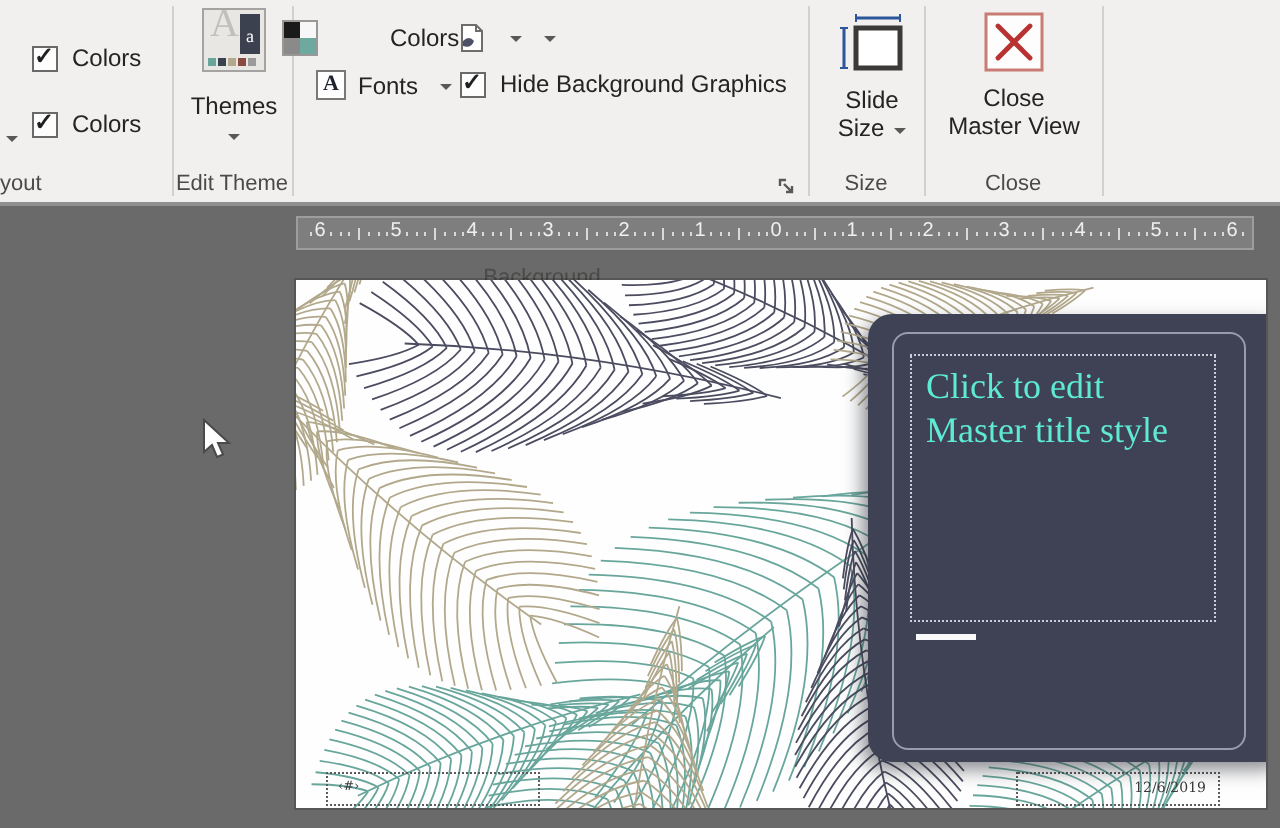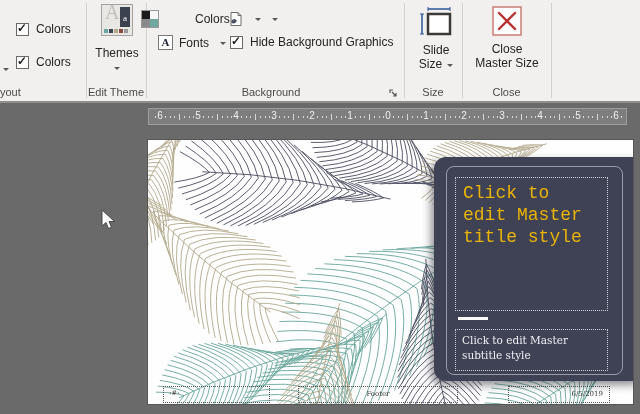--- a/index.html
+++ b/index.html
@@ -44,21 +44,21 @@
          overflow:hidden;box-shadow:0 0 0 1px rgba(0,0,0,.18);}
   .feathers{position:absolute;left:0;top:0;}
   .ph{position:absolute;border:1px dotted #5b5b5b;box-sizing:border-box;
       font-family:"DejaVu Serif",serif;color:#3b3b3b;}
   .card{position:absolute;left:286px;top:17px;width:212px;height:224px;border-radius:12px;
         background:#3e4254;box-shadow:-3px 4px 9px rgba(30,32,42,.5);}
   .card-inner{position:absolute;left:12px;top:9px;width:175px;height:207px;border-radius:8px;
               border:1px solid rgba(225,229,240,.55);}
   .card .tph{position:absolute;left:21px;top:20px;width:153px;height:134px;
              border:1px dotted rgba(240,242,248,.8);box-sizing:border-box;padding:4px 7px;
-             font-family:Liberation Mono, monospace;font-size:18px;line-height:22px;color:#eab308;}
+             font-family:Liberation Serif, serif;font-size:18px;line-height:22px;color:#5eead4;}
   .card .accent{position:absolute;left:24px;top:160px;width:30px;height:3px;background:#fafafa;}
   .card .sph{position:absolute;left:21px;top:172px;width:153px;height:42px;
              border:1px dotted rgba(240,242,248,.8);box-sizing:border-box;padding:3px 6px;
              font-family:"DejaVu Serif",serif;font-size:10.5px;line-height:15px;color:#eef0f4;}
   .cursor{position:absolute;left:101px;top:209px;}
 </style>
 </head>
 <body>
 
 <div id="app">
@@ -119,21 +119,21 @@
         <path d="M3,1.5 h7 l3,3 V14.5 H3 Z" fill="#ffffff" stroke="#6f6d6b" stroke-width="1"></path>
         <path d="M10,1.5 v3 h3" fill="none" stroke="#6f6d6b" stroke-width="1"></path>
         <path d="M3.5,9.5 q3,-3 5.5,0 q-1.5,4 -5.5,2.5 Z" fill="#4d5166"></path>
       </svg>
       <span class="arr"></span>
     </div>
     <div class="cbrow" style="left:230px;top:35px;">
       <span class="cbbox on"></span>
       <span>Hide Background Graphics</span>
     </div>
-    <div class="grp" style="left:146px;width:250px;">Background</div>
+    <div class="grp" style="left:146px;width:250px;margin-top:47px;">Background</div>
     <svg width="10" height="10" viewBox="0 0 10 10" style="position:absolute;left:388px;top:88px;">
       <path d="M2,5 V2 H5" fill="none" stroke="#5a5857" stroke-width="1.2"></path>
       <path d="M4,4 L8,8 M8,5 V8 H5" fill="none" stroke="#5a5857" stroke-width="1.2"></path>
     </svg>
 
     <div class="vsep" style="left:404px;"></div>
 
     <div class="bigbtn" style="left:408px;top:6px;width:56px;">
       <svg width="36" height="32" viewBox="0 0 36 32">
         <line x1="10" y1="3" x2="32" y2="3" stroke="#2b579a" stroke-width="1.5"></line>
@@ -153,21 +153,21 @@
 
     <div class="vsep" style="left:462px;"></div>
 
     <div class="bigbtn" style="left:468px;top:6px;width:78px;">
       <svg width="30" height="30" viewBox="0 0 30 30">
         <rect x="1" y="1" width="28" height="28" fill="#fdfdfd" stroke="#c97c74" stroke-width="1.5"></rect>
         <line x1="7" y1="7" x2="23" y2="23" stroke="#b93232" stroke-width="2.4" stroke-linecap="round"></line>
         <line x1="23" y1="7" x2="7" y2="23" stroke="#b93232" stroke-width="2.4" stroke-linecap="round"></line>
       </svg>
       <span style="margin-top:6px;">Close</span>
-      <span>Master Size</span>
+      <span>Master View</span>
     </div>
     <div class="grp" style="left:462px;width:89px;">Close</div>
 
     <div class="vsep" style="left:551px;"></div>
   </div>
 
   <div class="ruler">
       <span class="num" style="left: 11px;">6</span>
       <span class="num" style="left: 49px;">5</span>
       <span class="num" style="left: 87px;">4</span>
@@ -872,27 +872,25 @@
           <path d="M88.9,-1.1 Q83.9,-3.6 72.9,-6.1" stroke-width="0.9" vector-effect="non-scaling-stroke"></path>
           <path d="M88.9,-1.1 Q83.9,1.4 72.9,3.9" stroke-width="0.9" vector-effect="non-scaling-stroke"></path>
           <path d="M92.6,-1.1 Q87.6,-3.6 76.6,-6.1" stroke-width="0.9" vector-effect="non-scaling-stroke"></path>
           <path d="M92.6,-1.1 Q87.6,1.4 76.6,3.9" stroke-width="0.9" vector-effect="non-scaling-stroke"></path>
           <path d="M96.3,-1.0 Q91.3,-3.5 80.3,-6.0" stroke-width="0.9" vector-effect="non-scaling-stroke"></path>
           <path d="M96.3,-1.0 Q91.3,1.5 80.3,4.0" stroke-width="0.9" vector-effect="non-scaling-stroke"></path>
         </g>
       </svg>
 
     <div class="ph" style="left:15px;top:246px;width:107px;height:17px;font-size:6.5px;line-height:13px;padding-left:5px;">‹#›</div>
-    <div class="ph" style="left:150px;top:246px;width:160px;height:17px;font-size:7px;line-height:14px;text-align:center;">Footer</div>
-    <div class="ph" style="left:360px;top:246px;width:102px;height:17px;font-size:7px;line-height:14px;text-align:right;padding-right:6px;">6/5/2019</div>
+    <div class="ph" style="left:360px;top:246px;width:102px;height:17px;font-size:7px;line-height:14px;text-align:right;padding-right:6px;">12/6/2019</div>
 
     <div class="card" style="background: rgb(62, 66, 84);">
       <div class="card-inner"></div>
       <div class="tph">Click to edit Master title style</div>
       <div class="accent"></div>
-      <div class="sph">Click to edit Master subtitle style</div>
     </div>
   </div>
 
   <svg class="cursor" width="16" height="22" viewBox="0 0 16 22">
     <polygon points="1,1 1,17 5,13.5 7.5,19.5 10.5,18.2 8,12.5 13.5,12.5" fill="#ffffff" stroke="#4a4a4a" stroke-width="1"></polygon>
   </svg>
 </div>
 
 </body></html>

